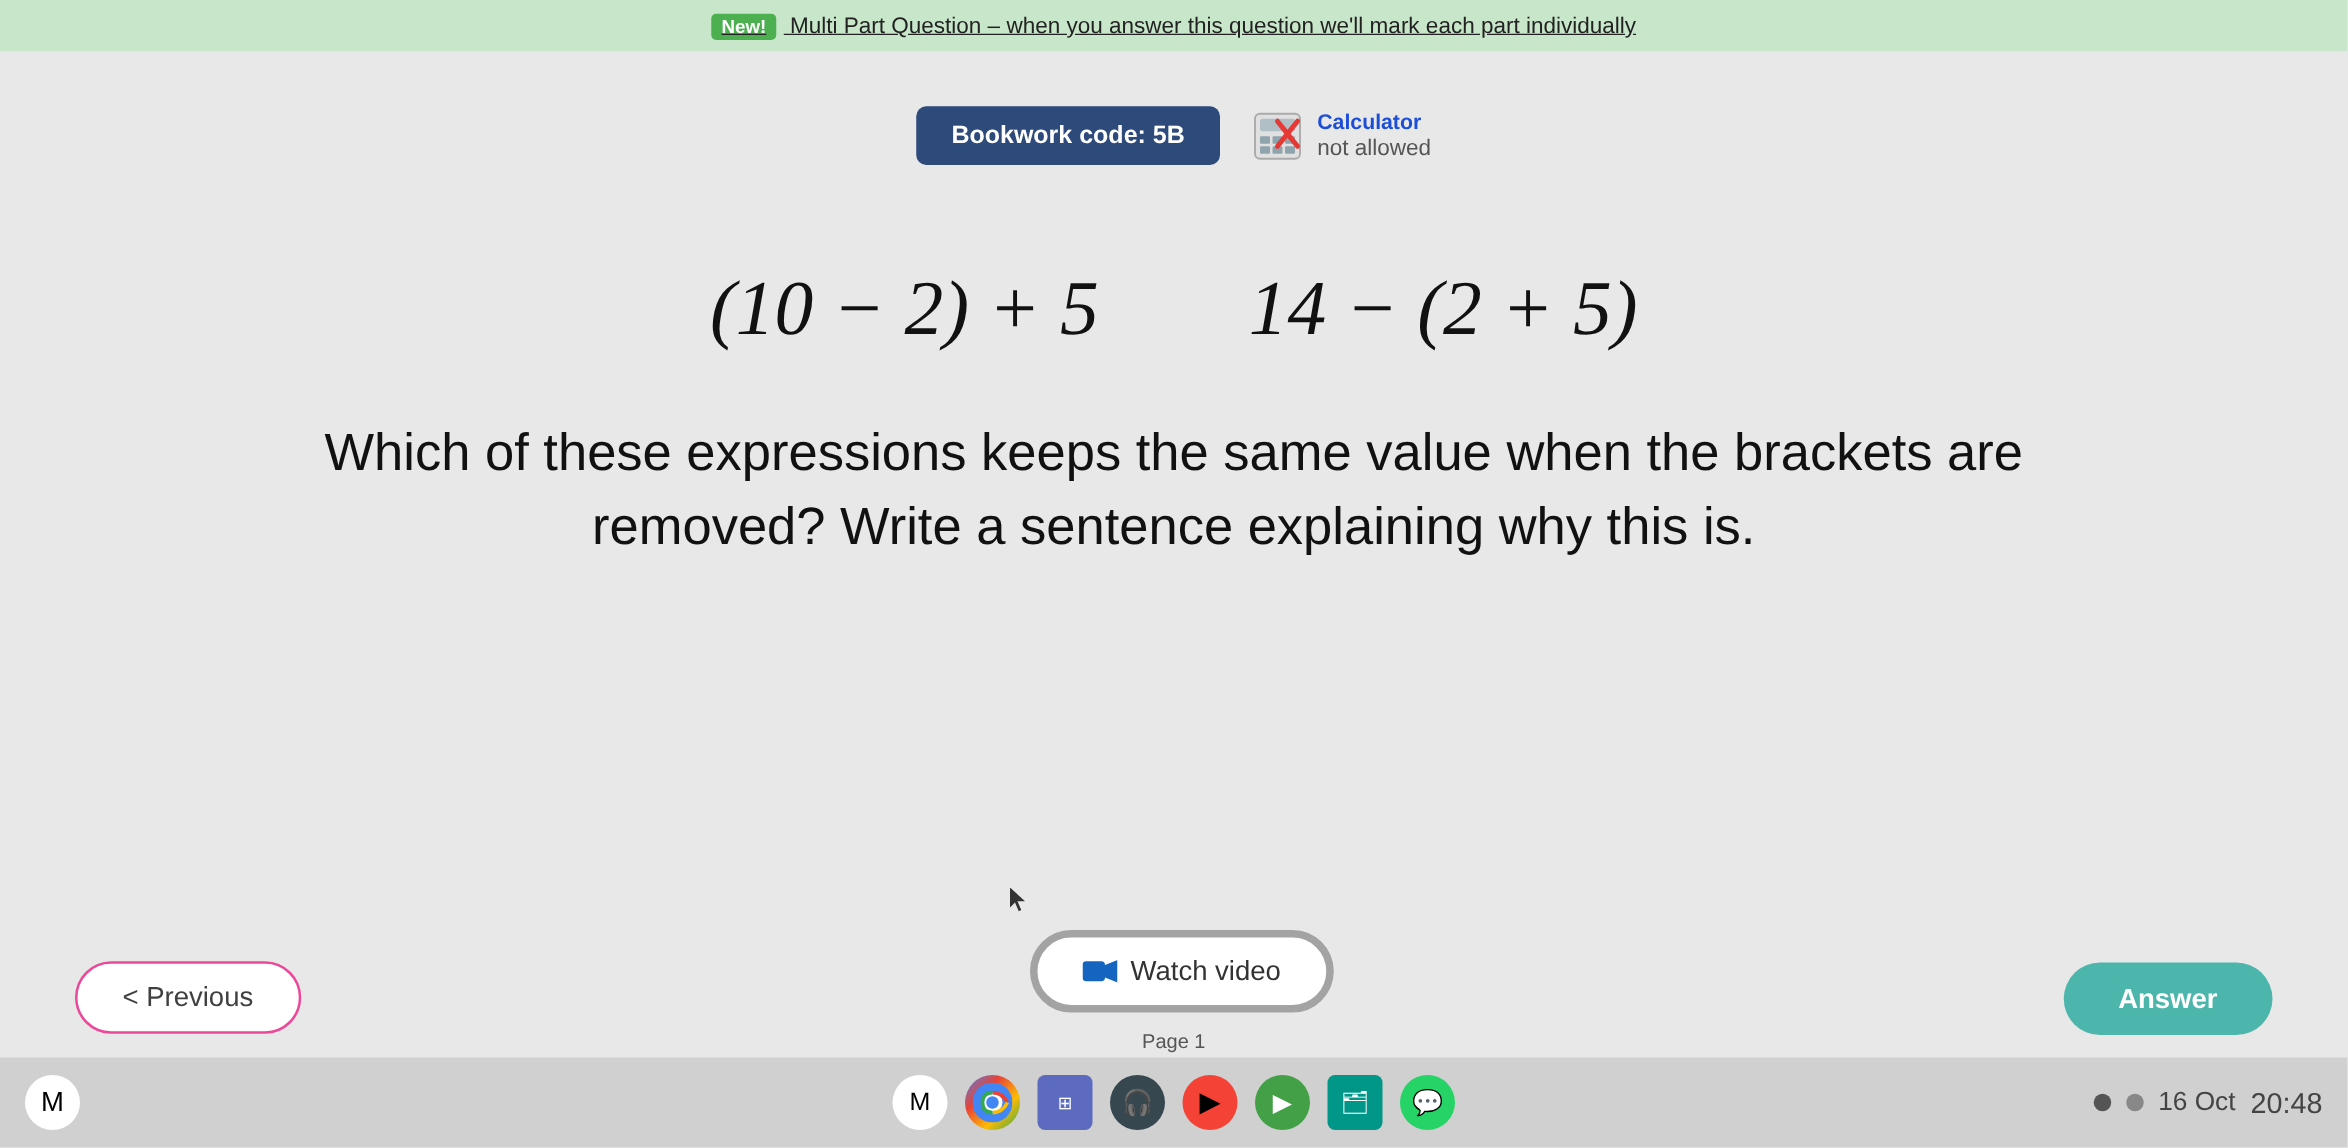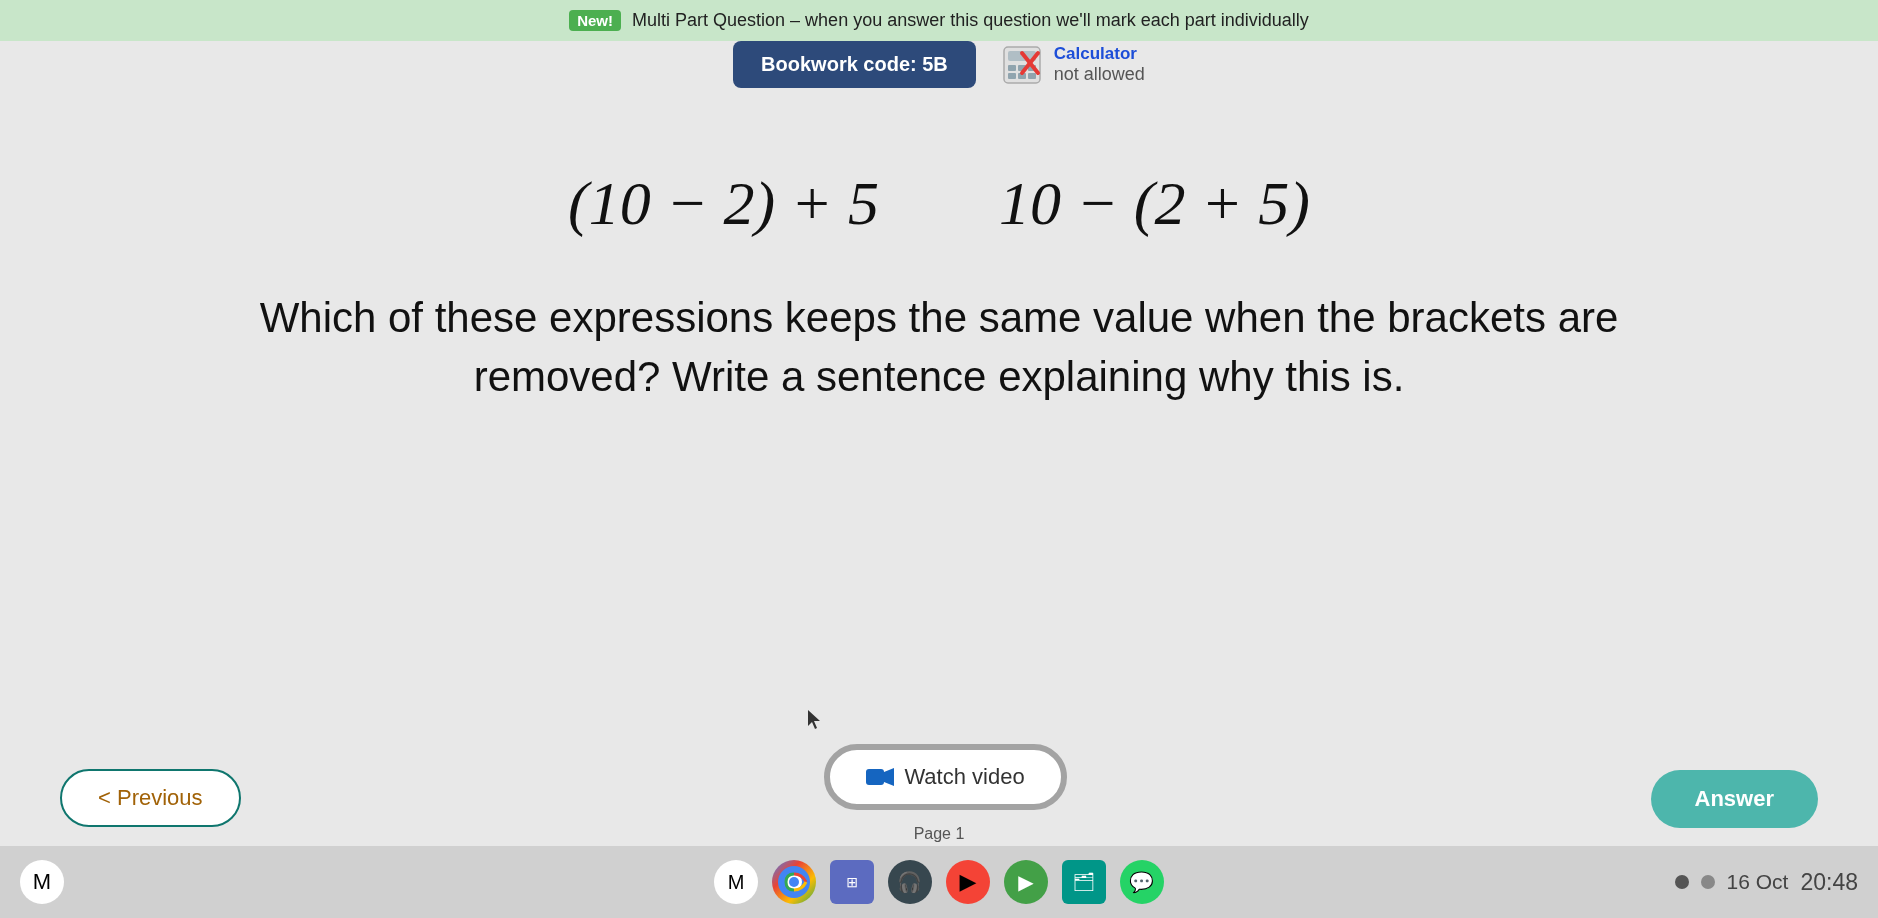--- a/index.html
+++ b/index.html
@@ -13,36 +13,38 @@
       position: relative;
     }
 
     .top-banner {
       width: 100%;
       background: #c8e6c9;
       padding: 10px 0;
       text-align: center;
       font-size: 18px;
       color: #222;
+      text-decoration: underline;
     }
 
     .new-badge {
       background: #4caf50;
       color: white;
       font-weight: bold;
       font-size: 15px;
       padding: 2px 8px;
       border-radius: 4px;
       margin-right: 6px;
     }
 
     .main-content {
       display: flex;
       flex-direction: column;
       align-items: center;
+      margin-top: 44px;
     }
 
     .bookwork-row {
       display: flex;
       align-items: center;
       gap: 24px;
       margin-bottom: 50px;
     }
 
     .bookwork-code {
@@ -105,25 +107,25 @@
       left: 0;
       right: 0;
       display: flex;
       align-items: center;
       justify-content: space-between;
       padding: 0 60px;
     }
 
     .prev-button {
       background: white;
-      border: 2px solid #0f766e;
+      border: 2px solid #ec4899;
       border-radius: 50px;
       padding: 14px 36px;
       font-size: 22px;
-      color: #a16207;
+      color: #404040;
       cursor: pointer;
       display: flex;
       align-items: center;
       gap: 8px;
       margin-top: 42px;
     }
 
     .watch-video-btn {
       background: white;
       border: 6px solid #a3a3a3;
@@ -259,21 +261,21 @@
       </div>
       <div>
         <div style="font-size:17px; font-weight:600; color:#1d4ed8;">Calculator</div>
         <div style="font-size:18px; color:#555;">not allowed</div>
       </div>
     </div>
   </div>
 
   <div class="expressions-row">
     <div class="expression">(10 − 2) + 5</div>
-    <div class="expression">10 − (2 + 5)</div>
+    <div class="expression">14 − (2 + 5)</div>
   </div>
 
   <div class="question-text">
     <span style="white-space: pre-line;">Which of these expressions keeps the same value when the brackets are
 removed? Write a sentence explaining why this is.</span>
   </div>
 
 </div>
 
 <div class="cursor">

